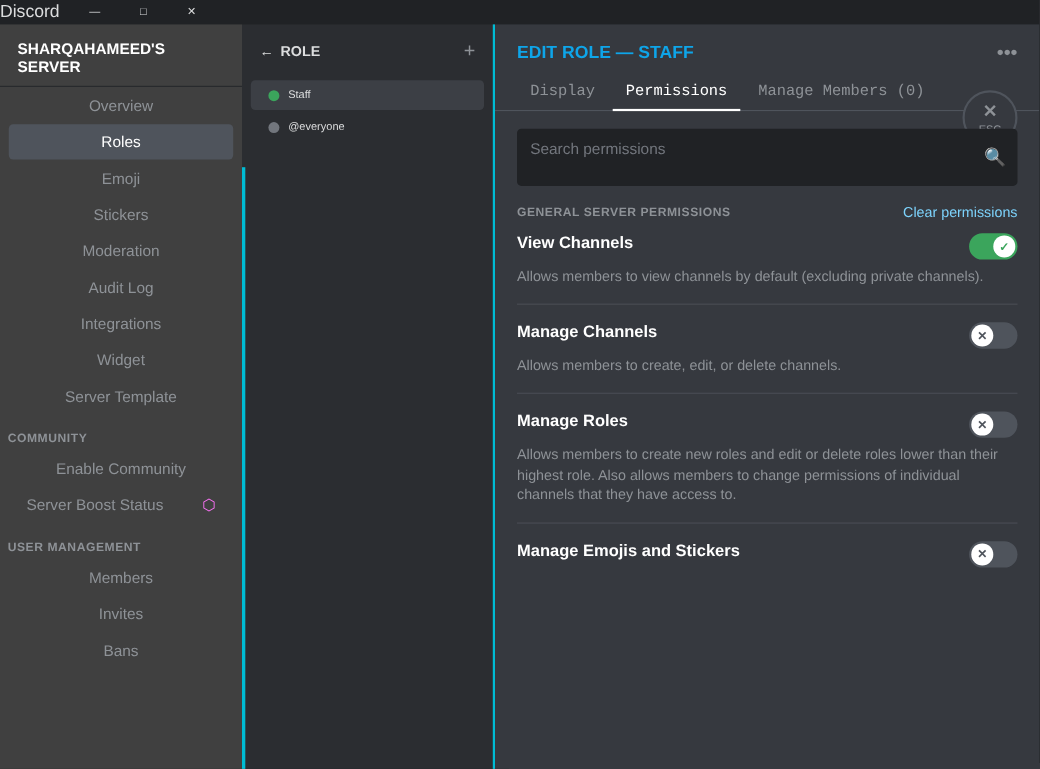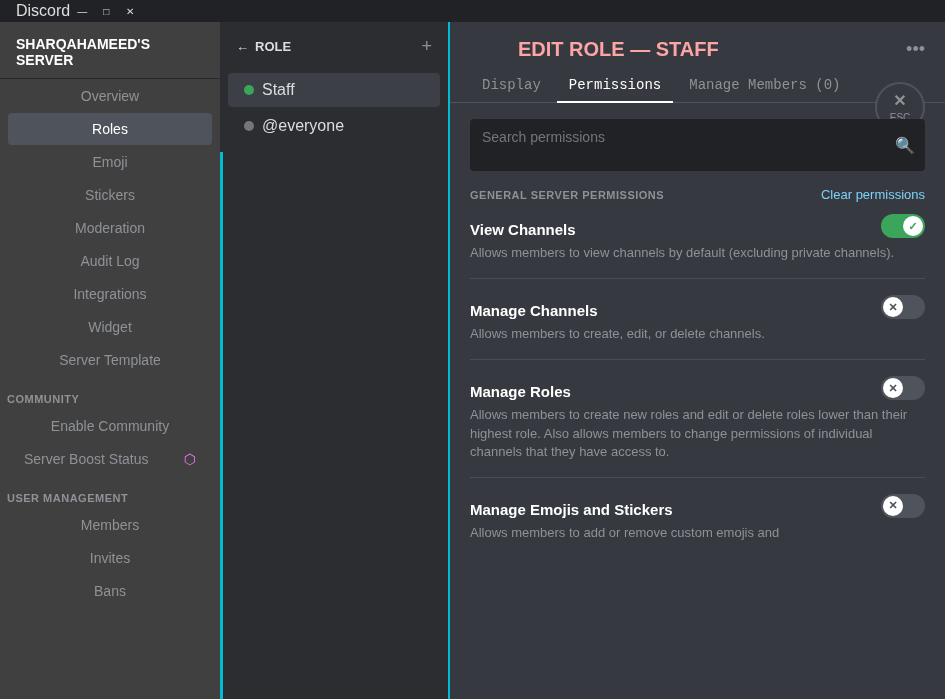--- a/index.html
+++ b/index.html
@@ -13,22 +13,23 @@
       flex-direction: column;
       overflow: hidden;
     }
 
     
     #titlebar {
       height: 22px;
       background: #202225;
       display: flex;
       align-items: center;
-      padding: 0 16px;
+      padding: 0 0;
       flex-shrink: 0;
+      gap: 20px;
     }
     .titlebar-btn {
       width: 24px;
       height: 22px;
       display: flex;
       align-items: center;
       justify-content: center;
       font-size: 10px;
       color: #dcddde;
       cursor: pointer;
@@ -123,21 +124,21 @@
       color: #8e9297;
       cursor: pointer;
       background: none;
       border: none;
     }
     .role-item {
       display: flex;
       align-items: center;
       gap: 8px;
       padding: 8px 16px;
-      font-size: 16px;
+      font-size: 10px;
       color: #dcddde;
       cursor: pointer;
       margin: 2px 8px;
       border-radius: 4px;
     }
     .role-item.selected { background: #3c3f45; }
     .role-dot {
       width: 10px;
       height: 10px;
       border-radius: 50%;
@@ -167,24 +168,23 @@
     }
 
     
     #content-header {
       padding: 16px 20px 0;
       display: flex;
       align-items: center;
       justify-content: space-between;
     }
     #edit-role-title {
-      font-size: 20px;
+      font-size: 16px;
       font-weight: 700;
-      color: #fca5a5;
-      margin-left: 48px;
+      color: #0ea5e9;
     }
     #more-btn {
       background: none;
       border: none;
       color: #8e9297;
       font-size: 18px;
       cursor: pointer;
     }
 
     
@@ -290,21 +290,21 @@
 
     
     .permission-item {
       margin-bottom: 16px;
       padding-bottom: 16px;
       border-bottom: 1px solid #4a4d55;
     }
     .permission-item:last-child { border-bottom: none; }
     .permission-row {
       display: flex;
-      align-items: flex-end;
+      align-items: flex-start;
       justify-content: space-between;
       margin-bottom: 6px;
       gap: 31px;
     }
     .permission-name {
       font-size: 15px;
       font-weight: 600;
       color: #ffffff;
     }
     .permission-desc {
@@ -463,20 +463,19 @@
           <p class="permission-desc">Allows members to create new roles and edit or delete roles lower than their highest role. Also allows members to change permissions of individual channels that they have access to.</p>
         </div>
 
         <div class="permission-item">
           <div class="permission-row">
             <span class="permission-name">Manage Emojis and Stickers</span>
             <div class="toggle off">
               <div class="toggle-knob"></div>
             </div>
           </div>
-          <p class="permission-desc">Allows members to add or remove custom emojis and</p>
         </div>
 
       </div>
     </div>
   </div>
 
 </div>
 
 </body></html>

